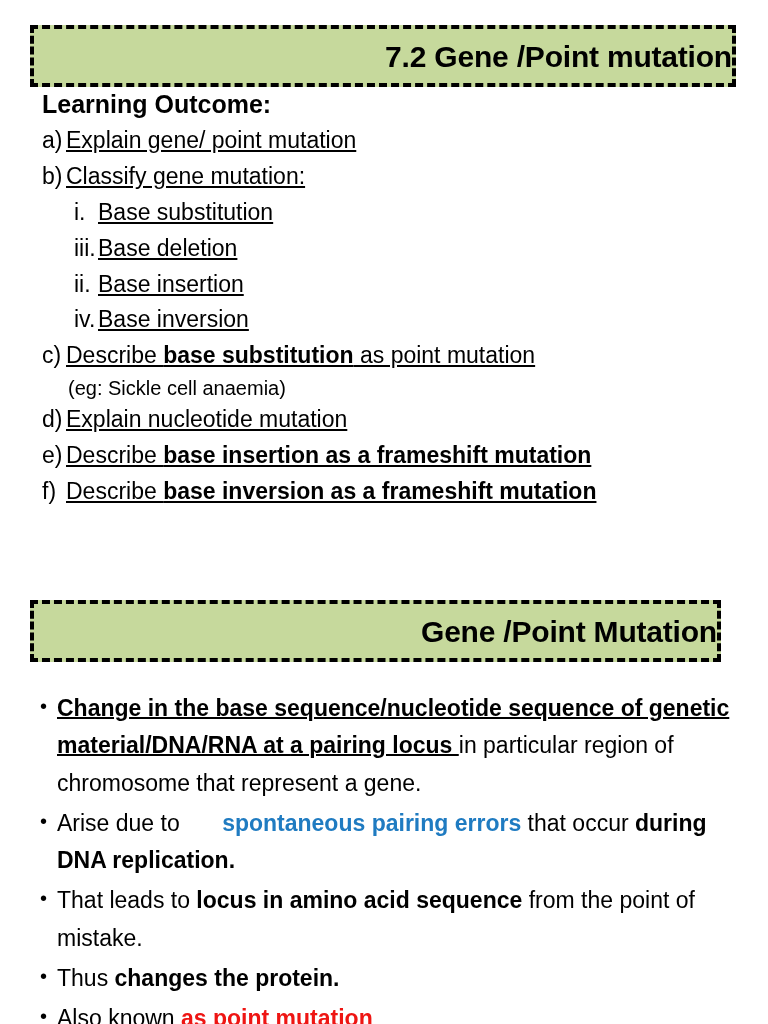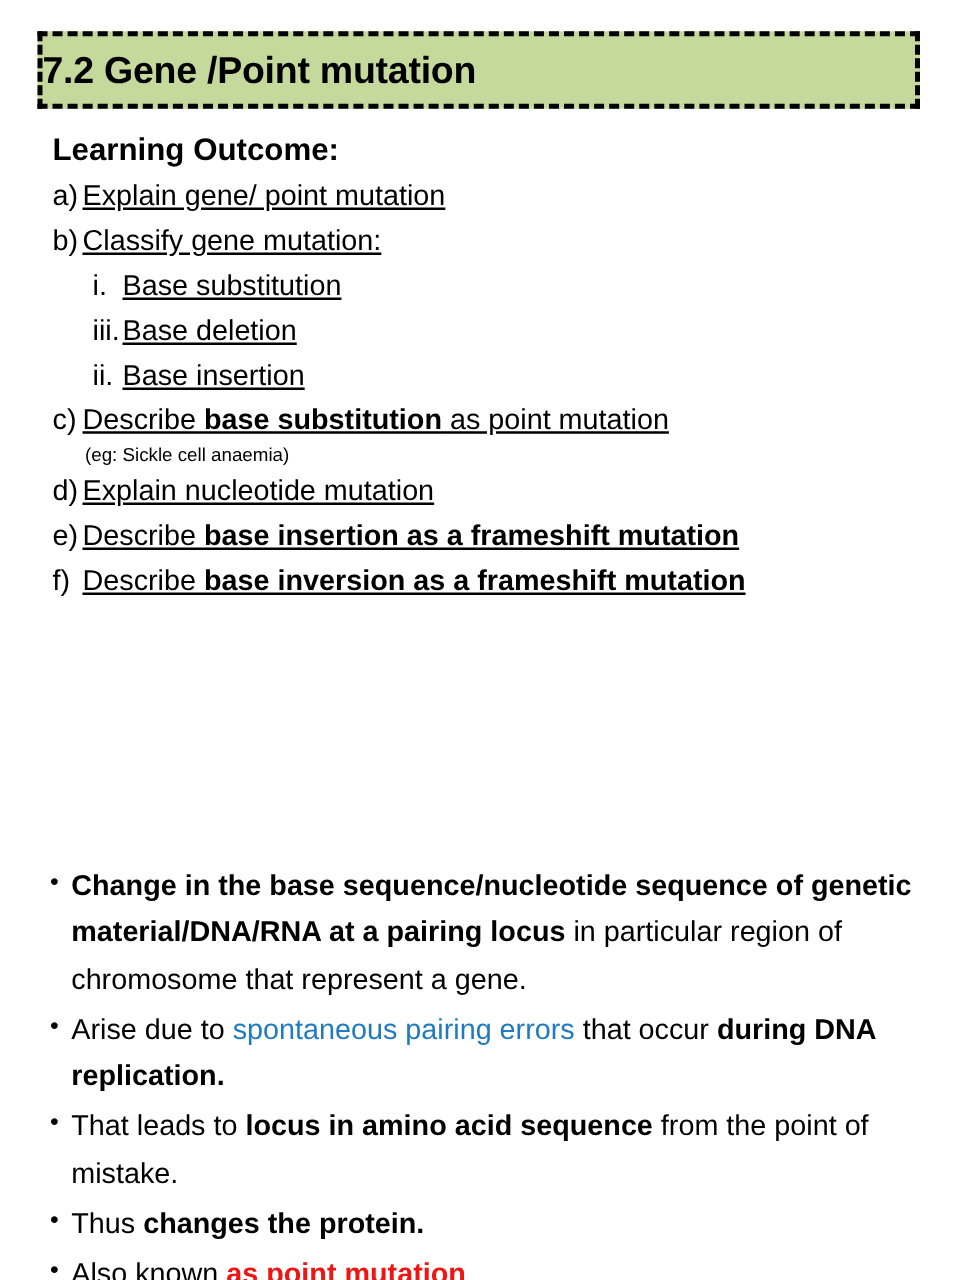--- a/index.html
+++ b/index.html
@@ -24,21 +24,21 @@
   }
 
   
   .banner {
     position: absolute;
     background: #c6d99c;
     border: 4px dashed #000000;
     box-sizing: border-box;
     display: flex;
     align-items: center;
-    justify-content: flex-start;
+    justify-content: flex-end;
     text-align: center;
   }
   .banner-title {
     font-size: 30px;
     font-weight: bold;
     letter-spacing: -0.2px;
     line-height: 1.1;
     color: #000000;
   }
 
@@ -52,21 +52,21 @@
     left: 30px;
     top: 600px;
     width: 691px;
     height: 62px;
   }
 
   
   .outcome-block {
     position: absolute;
     left: 42px;
-    top: 104px;
+    top: 88px;
     width: 700px;
   }
   .outcome-heading {
     font-size: 25px;
     font-weight: bold;
     line-height: 1.32;
     margin-bottom: 2px;
   }
   .outcome-list {
     list-style: none;
@@ -85,21 +85,21 @@
     white-space: pre;
   }
   .item-text {
     flex: 1 1 auto;
     text-decoration: underline;
   }
   .sub-item {
     padding-left: 32px;
   }
   .cont-line {
-    font-size: 15px;
+    font-size: 20px;
     line-height: 1.4;
     padding-left: 26px;
   }
   .b { font-weight: bold; }
 
   
   .body-block {
     position: absolute;
     left: 40px;
     top: 690px;
@@ -114,22 +114,22 @@
   }
   .bullet-dot {
     flex: 0 0 auto;
     width: 17px;
     font-size: 20px;
     line-height: 1.62;
   }
   .bullet-text {
     flex: 1 1 auto;
   }
-  .u { text-decoration-thickness: 2px; }
-  .blue { color: #1f7bc1; font-weight: normal; }
+  .u { text-decoration: underline; text-decoration-thickness: 2px; }
+  .blue { color: #1f7bc1; font-weight: bold; margin-left: 36px; }
   .red { color: #ee1513; font-weight: bold; }
 </style>
 </head>
 <body>
 
 <div class="slide">
 
   <div class="banner" id="banner-top">
     <span class="banner-title">7.2 Gene /Point mutation</span>
   </div>
@@ -157,20 +157,24 @@
       <li class="outcome-item sub-item">
         <span class="marker">iii.</span>
         <span class="item-text">Base deletion</span>
       </li>
 
       <li class="outcome-item sub-item">
         <span class="marker">ii.</span>
         <span class="item-text">Base insertion</span>
       </li>
 
+      <li class="outcome-item sub-item">
+        <span class="marker">iv.</span>
+        <span class="item-text">Base inversion</span>
+      </li>
 
       <li class="outcome-item">
         <span class="marker">c)</span>
         <span class="item-text"><span>Describe </span><span class="b">base substitution</span><span> as point mutation</span></span>
       </li>
 
       <li class="cont-line">(eg: Sickle cell anaemia)</li>
 
       <li class="outcome-item">
         <span class="marker">d)</span>
@@ -183,20 +187,23 @@
       </li>
 
       <li class="outcome-item">
         <span class="marker">f)</span>
         <span class="item-text"><span>Describe </span><span class="b">base inversion as a frameshift mutation</span></span>
       </li>
 
     </ul>
   </div>
 
+  <div class="banner" id="banner-mid">
+    <span class="banner-title">Gene /Point Mutation</span>
+  </div>
 
   <div class="body-block">
 
     <div class="bullet-row">
       <span class="bullet-dot">•</span>
       <span class="bullet-text"><span class="b u">Change in the base sequence/nucleotide sequence of genetic material/DNA/RNA at </span><span class="b u">a pairing locus </span><span>in particular region of chromosome that represent a gene.</span></span>
     </div>
 
     <div class="bullet-row">
       <span class="bullet-dot">•</span>

